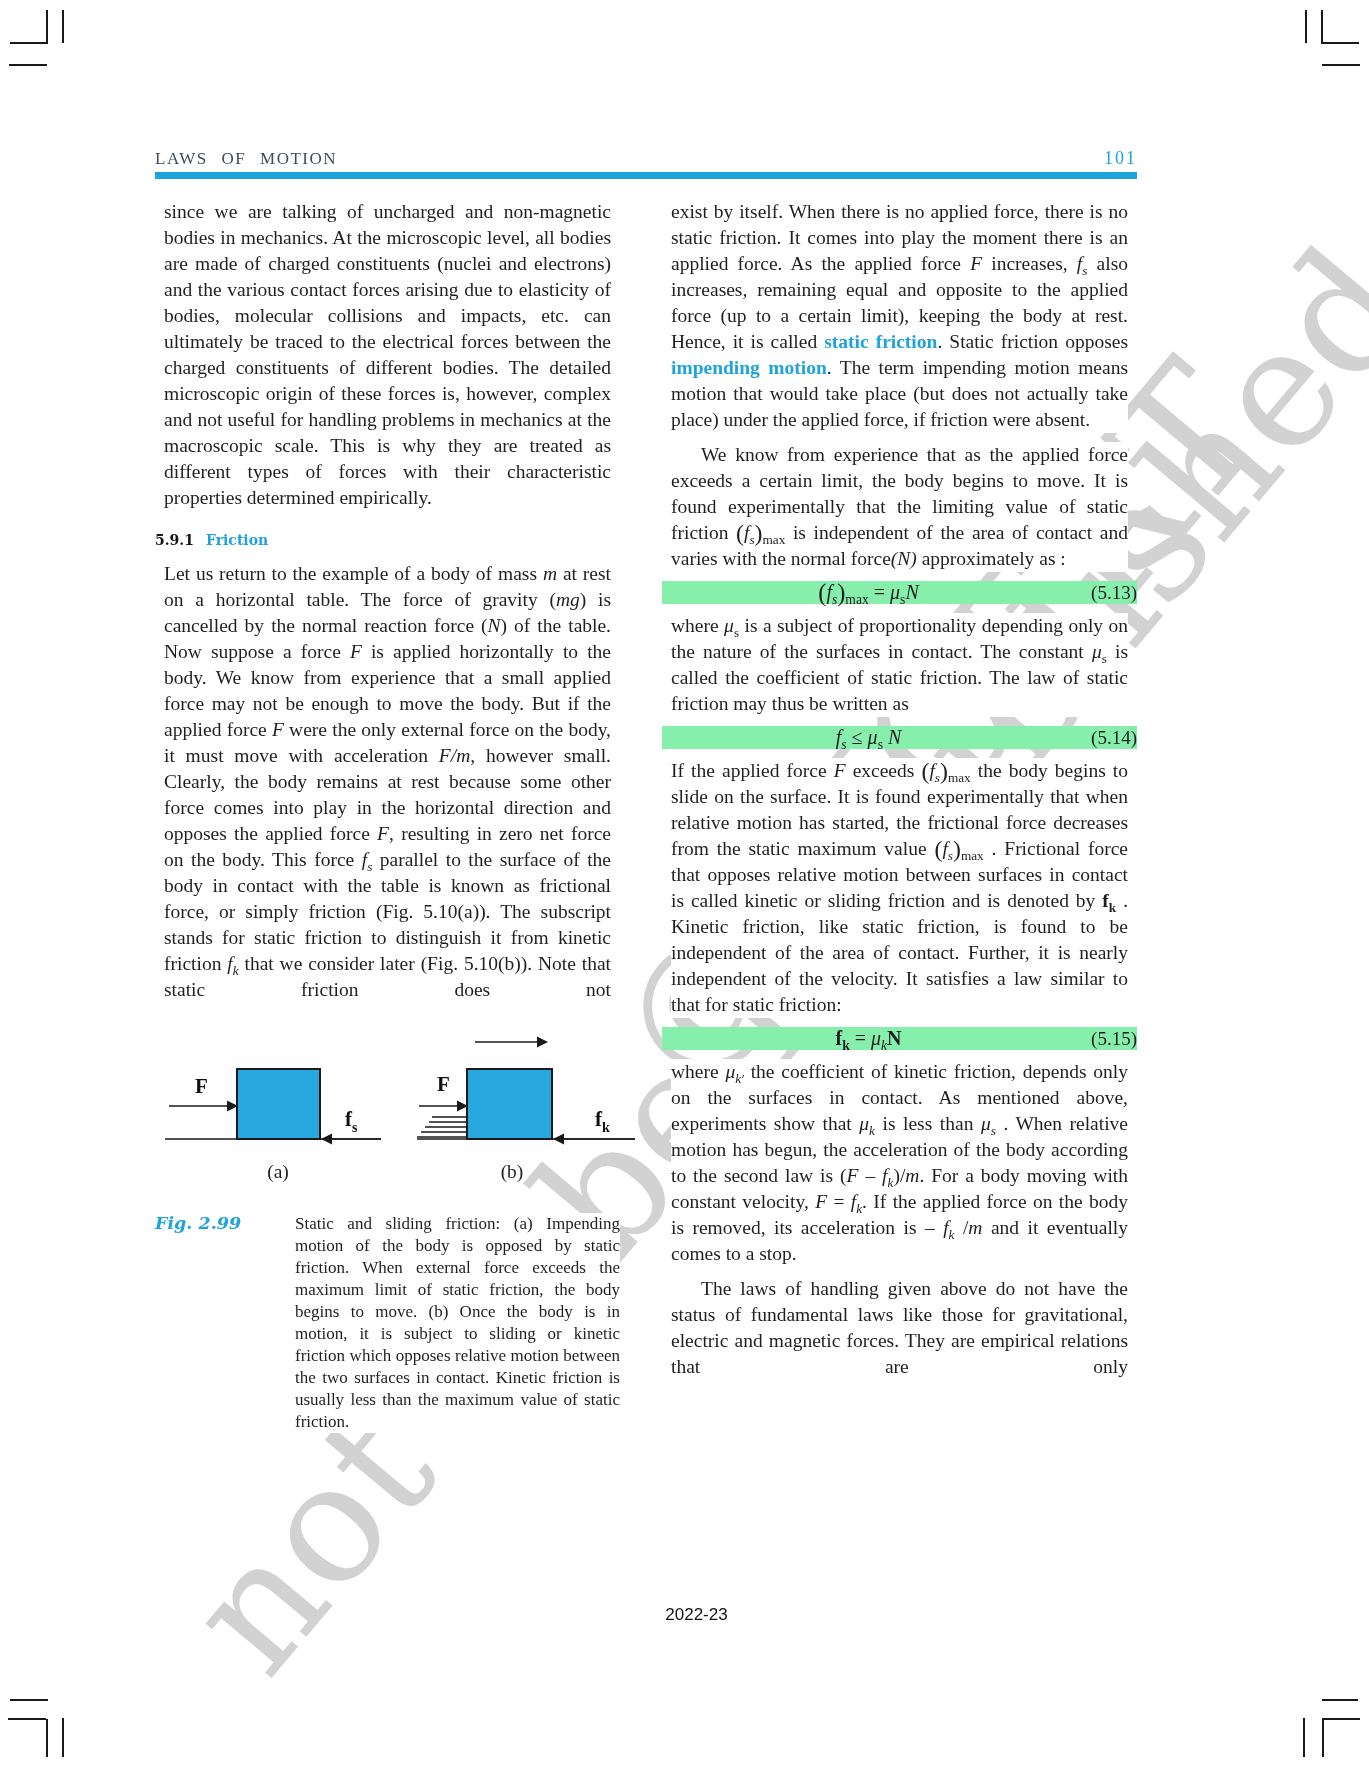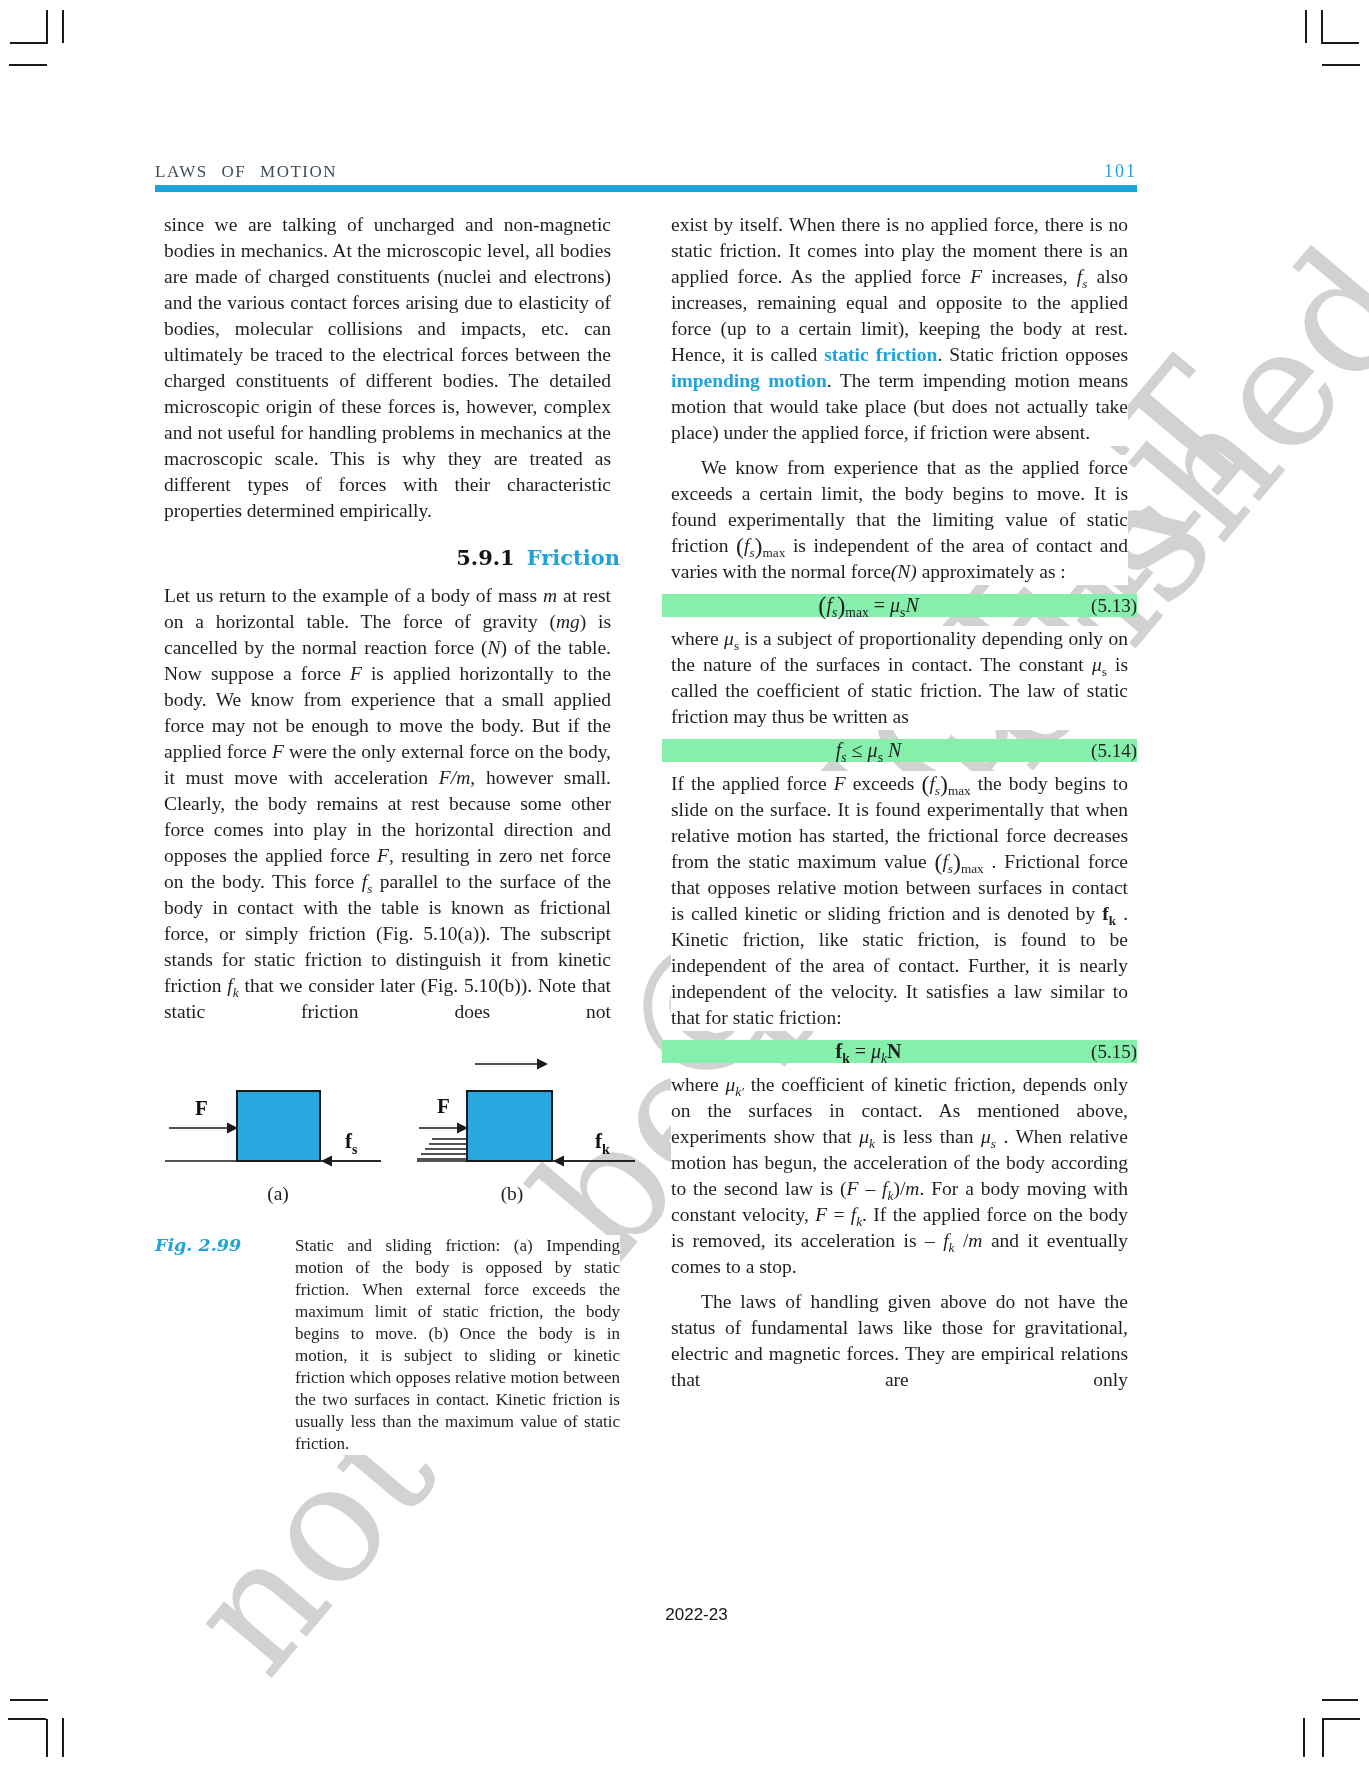--- a/index.html
+++ b/index.html
@@ -10,33 +10,33 @@
     font-family:"Liberation Serif", serif;
   }
   
   .crop{position:absolute;background:#1a1a1a;}
   
   .wm{position:absolute;z-index:0;color:#d2d2d2;font-family:"DejaVu Serif",serif;
       white-space:nowrap;pointer-events:none;transform-origin:left top;}
   .wm1{font-size:175px;left:575px;top:1010px;transform:rotate(-50deg);}
   .wm2{font-size:165px;left:150px;top:1585px;transform:rotate(-50deg);}
   
-  .page-inner{position:absolute;left:155px;top:161px;width:982px;z-index:1;}
+  .page-inner{position:absolute;left:155px;top:148px;width:982px;z-index:1;}
   .hdr{display:flex;justify-content:space-between;align-items:flex-end;background:#fff;}
   .hdr-title{font-size:17px;letter-spacing:1.5px;word-spacing:8px;color:#3d4e57;}
   .hdr-num{color:var(--accent);font-size:18px;letter-spacing:2px;}
   .rule{height:7px;background:var(--accent);margin-top:3px;}
   .cols{display:flex;margin-top:11px;}
   .col-l{width:465px;margin-right:42px;flex:none;}
   .col-r{width:475px;flex:none;}
   p.body{font-size:19.5px;line-height:26px;text-align:justify;margin:9px;background:#fff;}
   .indent{text-indent:30px;}
   .stretch-last{text-align-last:justify;}
-  .sec-heading{margin:21px 0 13px 0;font-family:"DejaVu Serif",serif;font-size:21px;
-               font-weight:bold;background:#fff;text-align:right;}
+  .sec-heading{margin:21px 0 13px 0;font-family:"DejaVu Serif",serif;font-size:14px;
+               font-weight:bold;background:#fff;}
   .sec-num{color:#141414;margin-right:12px;}
   .sec-title{color:var(--accent);}
   
   .ri{font-style:italic;}
   .rb{font-weight:bold;}
   .rcb{color:var(--accent);font-weight:bold;}
   .rsub{font-size:68%;vertical-align:-0.34em;line-height:0;}
   .rbp{font-size:122%;line-height:0;vertical-align:-0.08em;}
   
   .eq{display:flex;align-items:center;font-size:20px;margin:1px 0;background:#86efac;}

